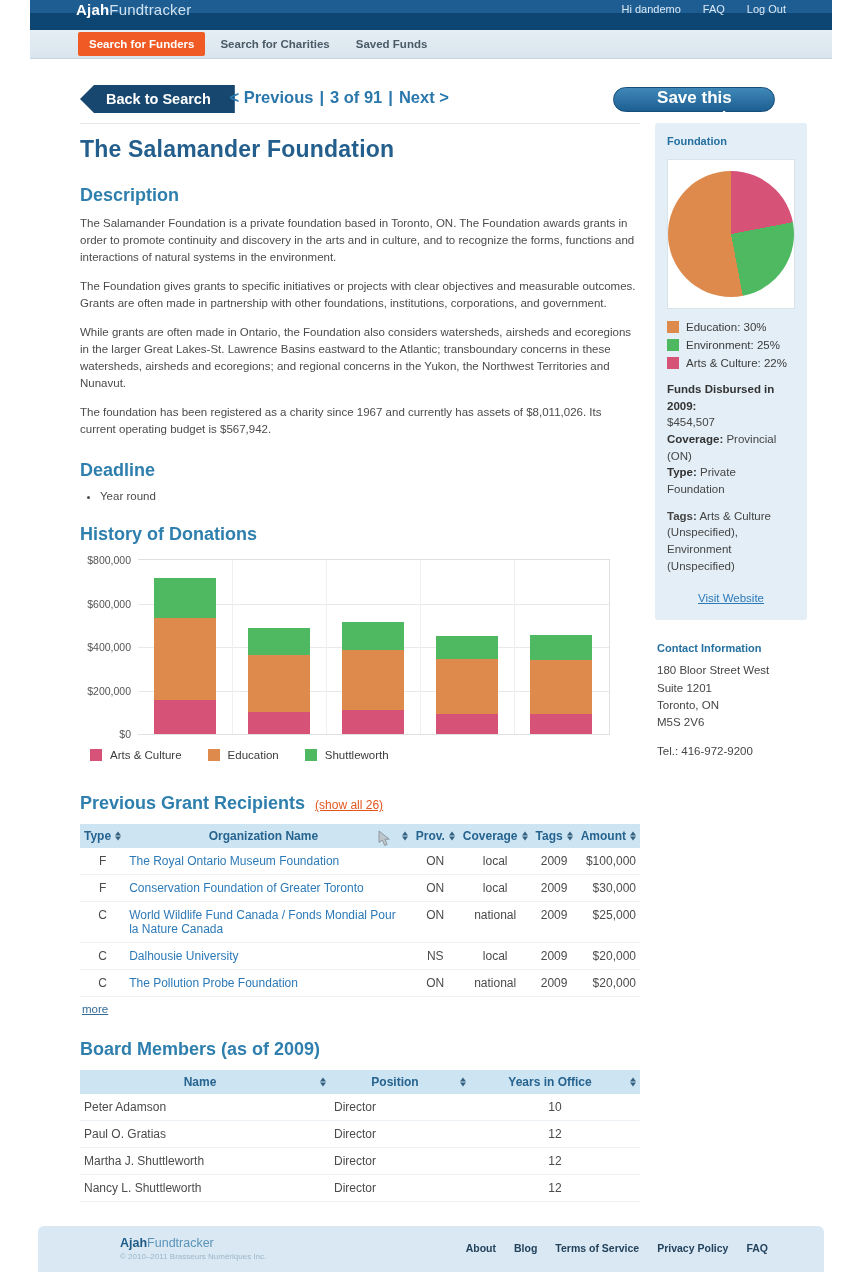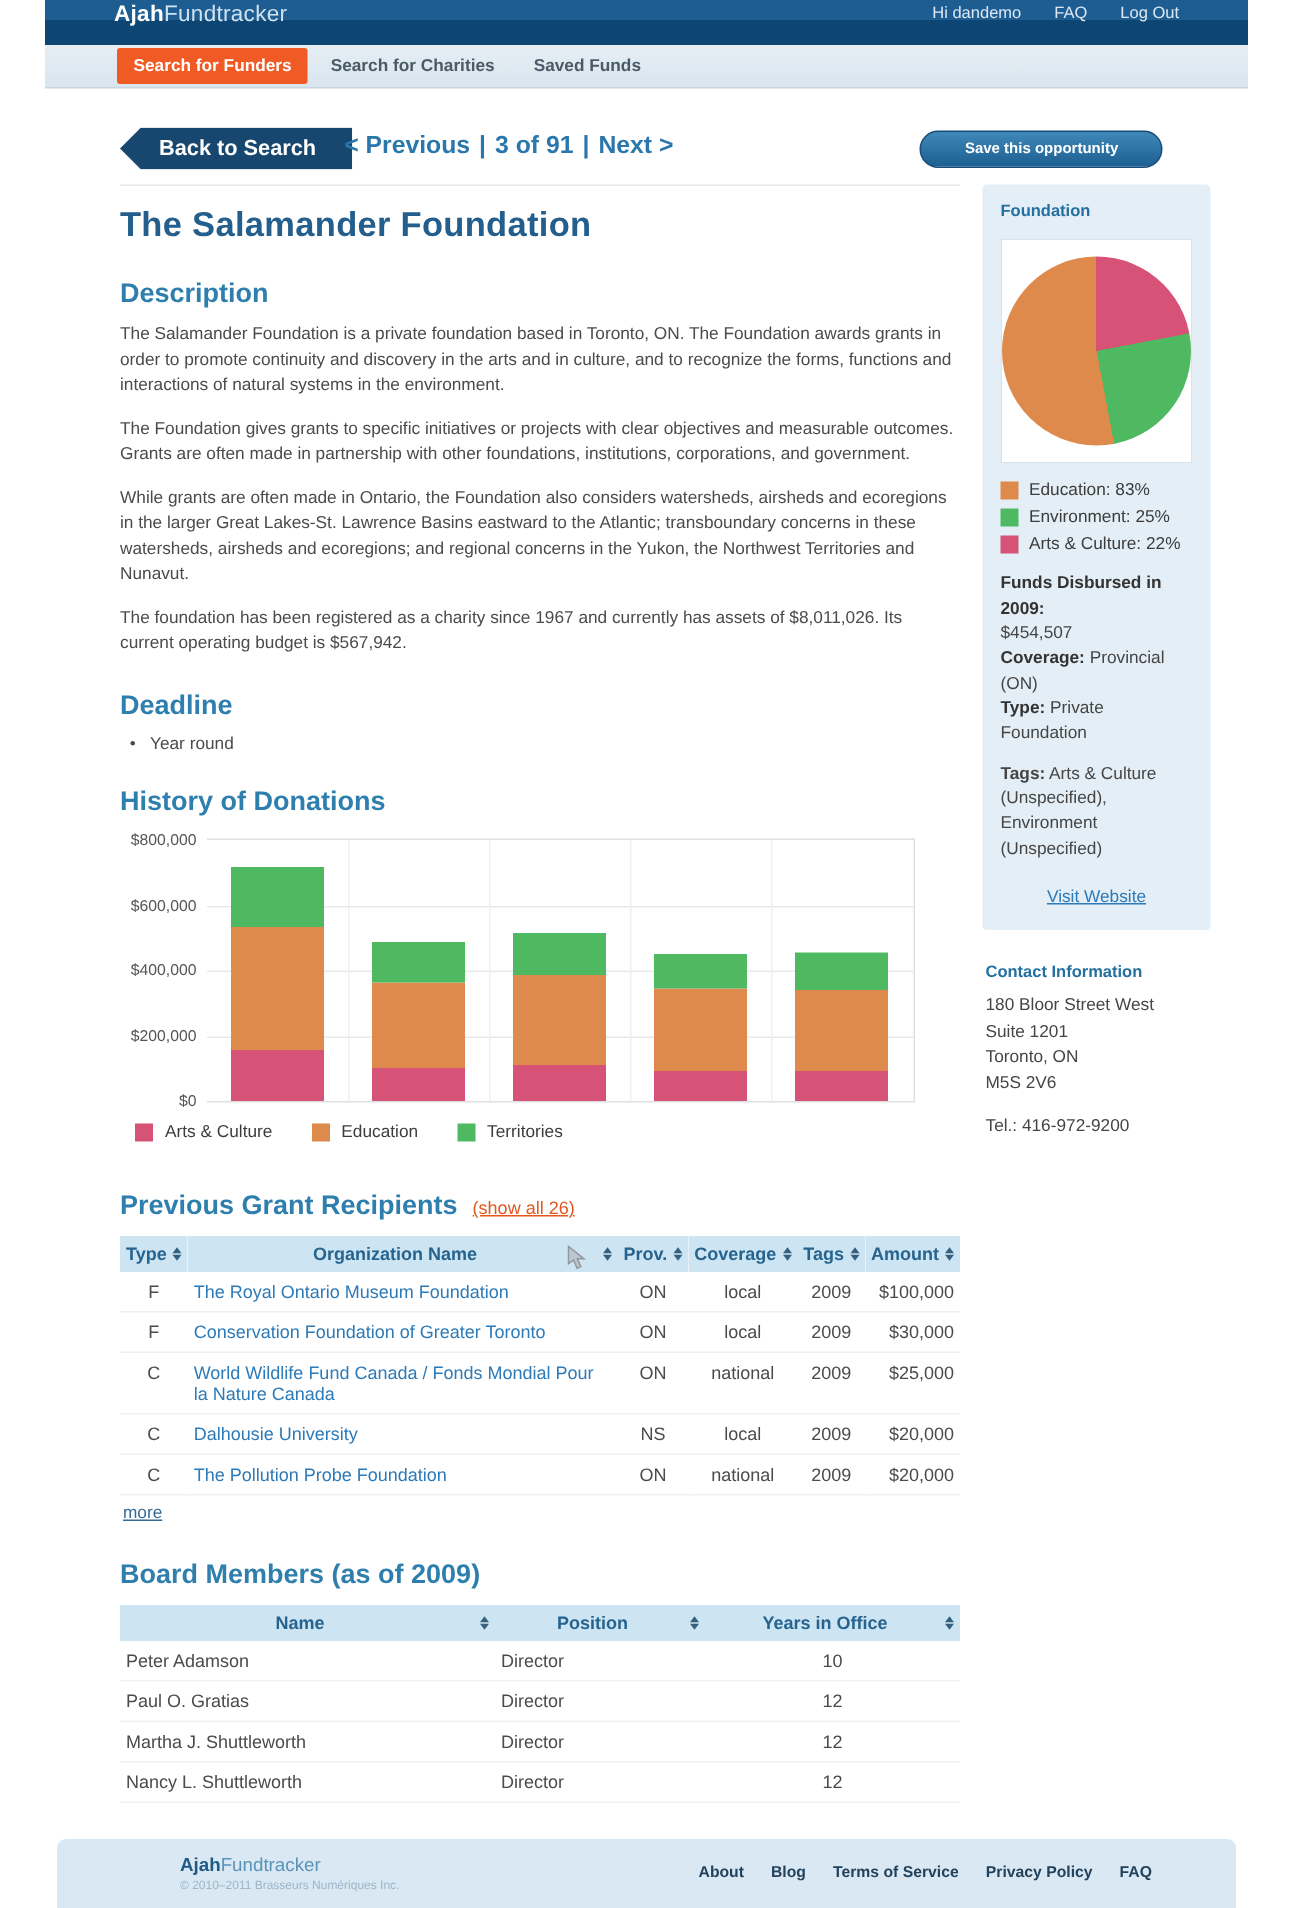--- a/index.html
+++ b/index.html
@@ -22,21 +22,21 @@
 
   
   .content { padding:26px 52px 0 50px; flex:0 0 auto; }
   .toolbar { display:flex; align-items:center; }
   .toolbar-left { width:560px; position:relative; height:28px; }
   .back-btn { position:absolute; left:0; top:0; height:28px; background:#17476f; color:#fff; font-size:14.5px; font-weight:bold; line-height:28px; padding:0 24px 0 26px; clip-path:polygon(14px 0,100% 0,100% 100%,14px 100%,0 50%); cursor:pointer; border:none; font-family:inherit; }
   .prevnav { position:absolute; left:0; right:0; text-align:center; top:3px; font-size:16.5px; font-weight:bold; color:#2a77ac; }
   .prevnav a { color:#2a77ac; text-decoration:none; cursor:pointer; }
   .prevnav .sep { margin:0 6px; }
   .toolbar-right { width:180px; margin-left:15px; display:flex; }
-  .save-btn { width:162px; height:25px; border-radius:13px; background:linear-gradient(to bottom,#3f88b8,#1d5f92); border:1px solid #174e79; color:#fff; font-size:10px; font-weight:bold; cursor:pointer; font-family:inherit; }
+  .save-btn { width:162px; height:25px; border-radius:13px; background:linear-gradient(to bottom,#3f88b8,#1d5f92); border:1px solid #174e79; color:#fff; font-size:17px; font-weight:bold; cursor:pointer; font-family:inherit; }
 
   .cols { display:flex; margin-top:10px; }
   .main { width:560px; }
   .divider { border-top:1px solid #e8e8e8; margin-bottom:12px; }
   h1.title { font-size:23px; color:#235e8c; font-weight:bold; letter-spacing:.2px; margin:6px 0 2px; }
   h2.sec { font-size:18px; color:#2e7fae; font-weight:bold; margin:22px 0 9px; }
   .main p { font-size:11.5px; line-height:1.48; color:#4b4b4b; margin-bottom:12px; max-width:560px; }
   ul.deadline { margin:2px 0 4px 20px; }
   ul.deadline li { font-size:11.5px; color:#4b4b4b; }
 
@@ -186,21 +186,21 @@
               <div class="li">
                 <span class="swatch" style="background: rgb(214, 82, 119);"></span>
                 <span>Arts &amp; Culture</span>
               </div>
               <div class="li">
                 <span class="swatch" style="background: rgb(221, 138, 76);"></span>
                 <span>Education</span>
               </div>
               <div class="li">
                 <span class="swatch" style="background: rgb(79, 185, 98);"></span>
-                <span>Territories</span>
+                <span>Shuttleworth</span>
               </div>
             </div>
         </div>
 
         <div class="grants-head">
           <h2 class="sec">Previous Grant Recipients</h2>
           <a class="showall">(show all 26)</a>
         </div>
         <table class="dt">
           <colgroup>
@@ -334,21 +334,21 @@
 
       <aside class="sidebar">
         <div class="sb-box">
           <h3>Foundation</h3>
           <div class="pie-frame">
             <div class="pie" id="pie" style="background: conic-gradient(rgb(214, 82, 119) 0%, rgb(214, 82, 119) 22%, rgb(79, 185, 98) 22%, rgb(79, 185, 98) 47%, rgb(221, 138, 76) 47%, rgb(221, 138, 76) 100%);"></div>
           </div>
           <div class="sb-legend" id="pielegend">
               <div class="li">
                 <span class="swatch" style="background: rgb(221, 138, 76);"></span>
-                <span>Education: 83%</span>
+                <span>Education: 30%</span>
               </div>
               <div class="li">
                 <span class="swatch" style="background: rgb(79, 185, 98);"></span>
                 <span>Environment: 25%</span>
               </div>
               <div class="li">
                 <span class="swatch" style="background: rgb(214, 82, 119);"></span>
                 <span>Arts &amp; Culture: 22%</span>
               </div>
             </div>

